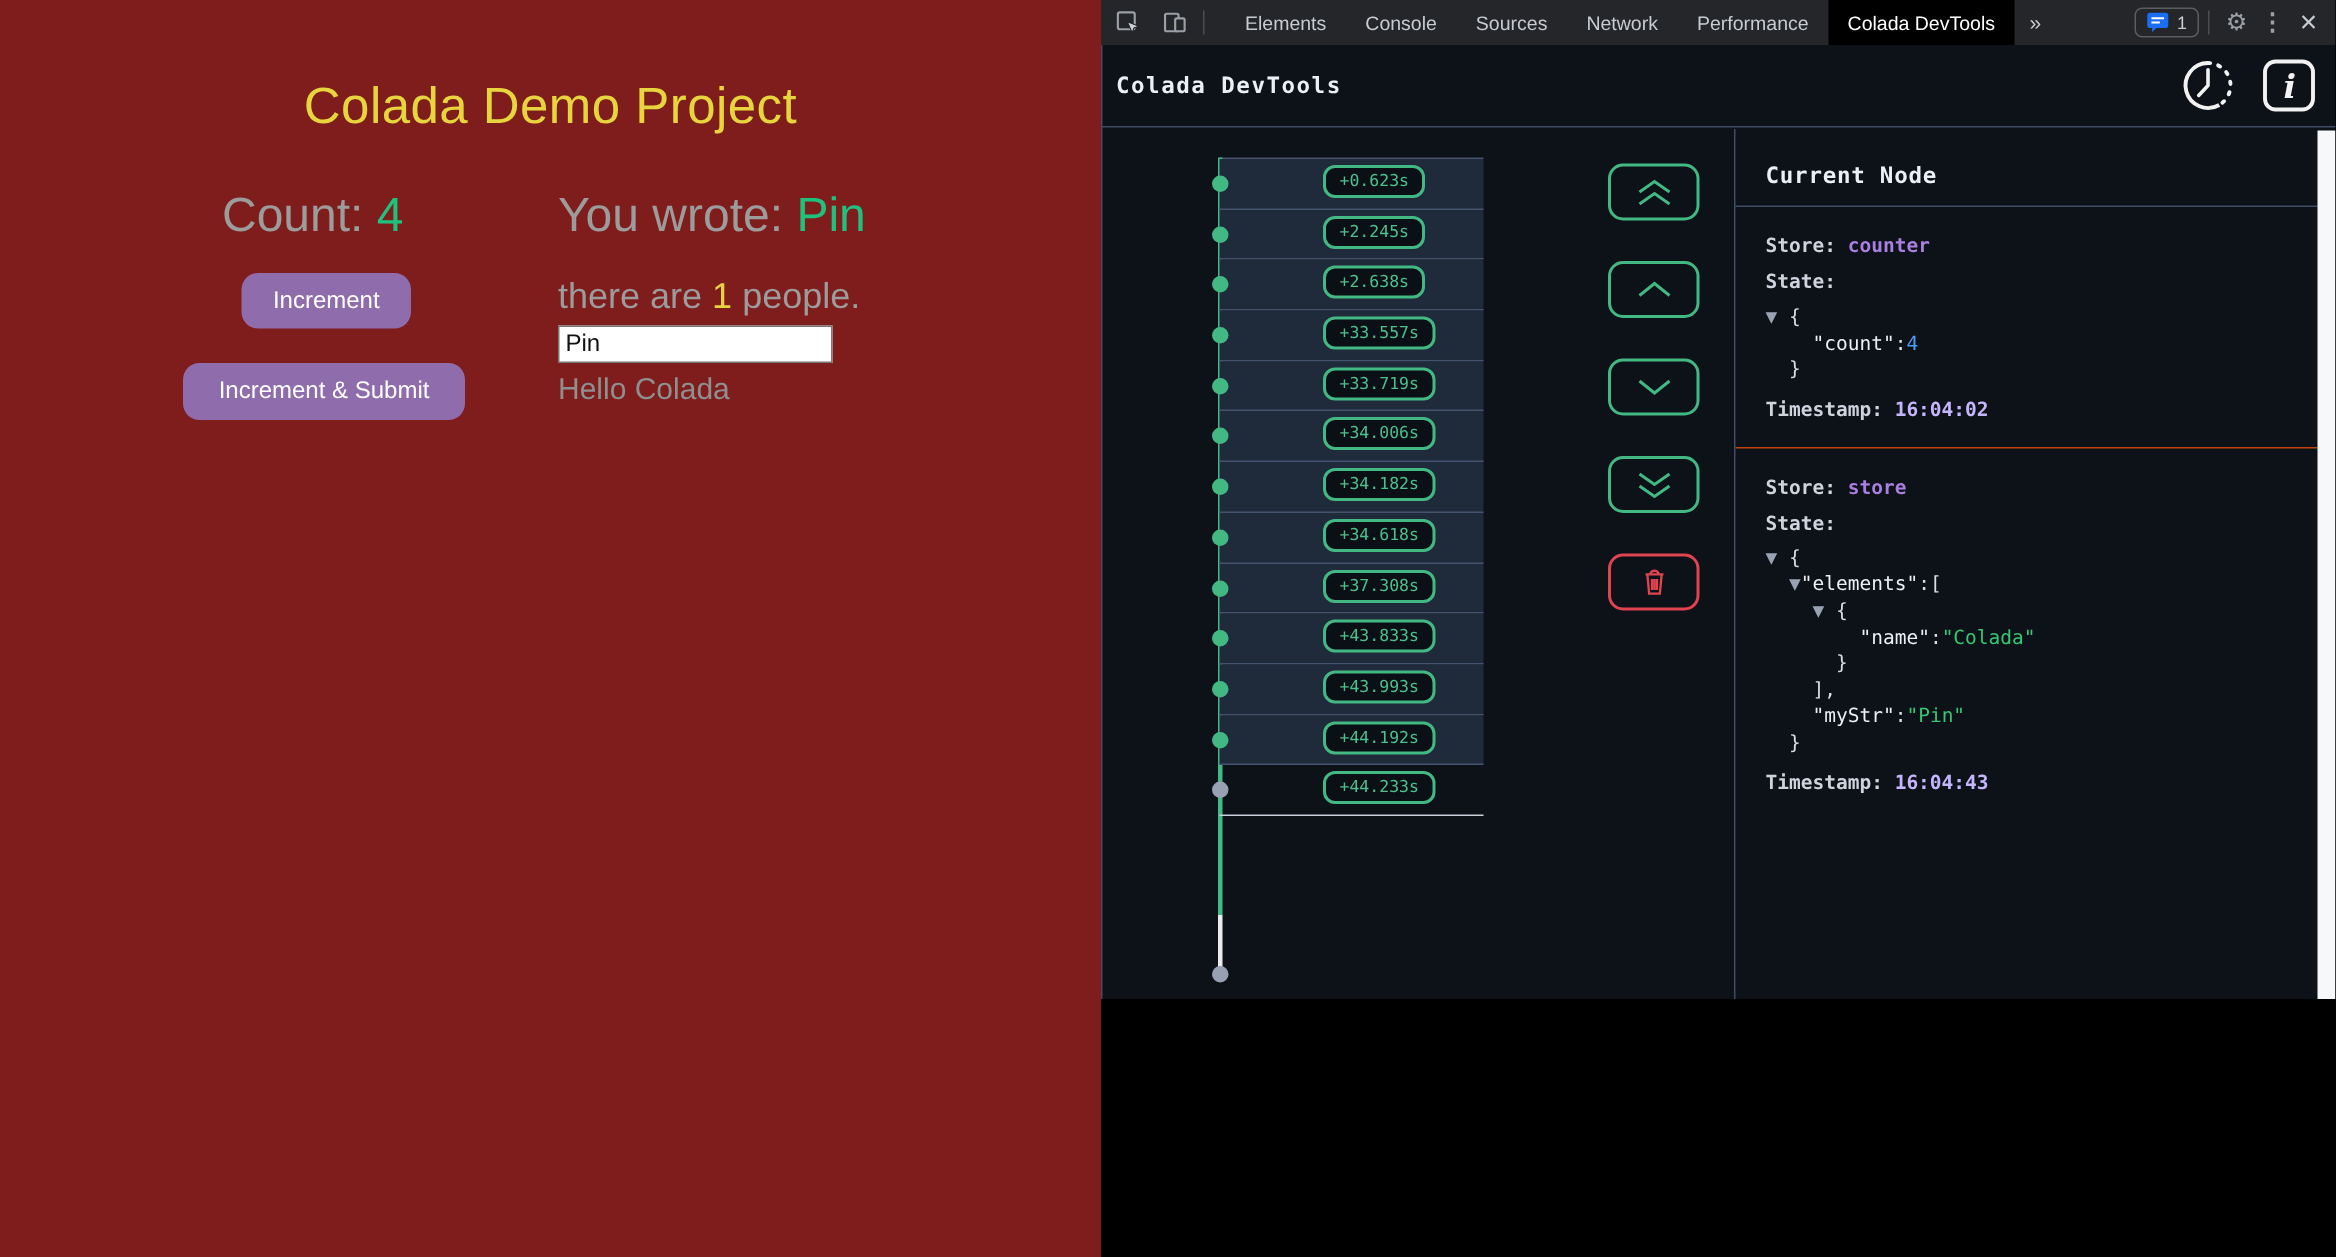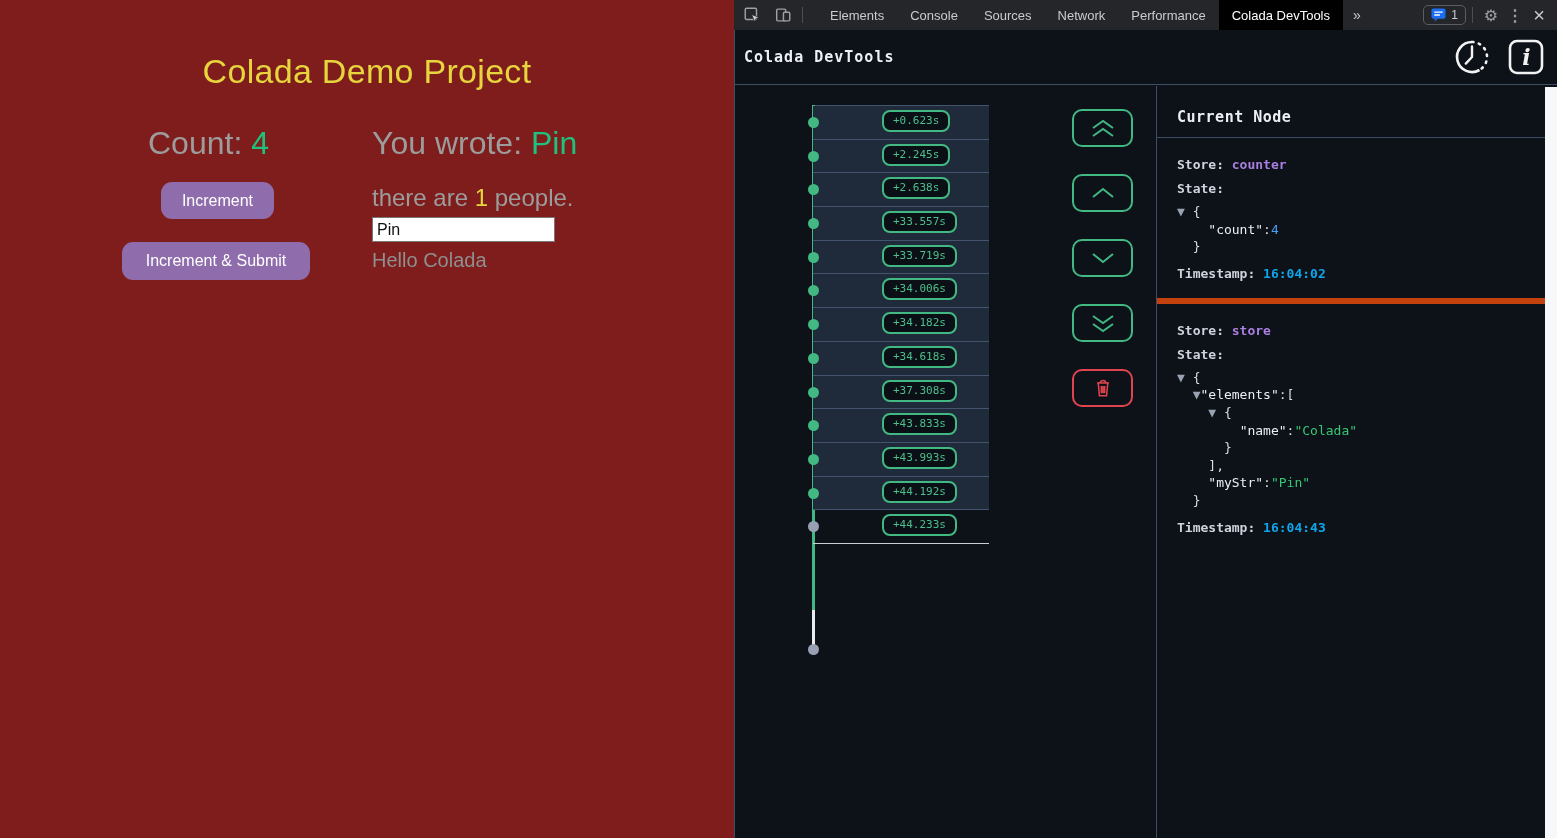--- a/index.html
+++ b/index.html
@@ -19,21 +19,21 @@
   .increment-btn { position:absolute; left:161px; top:182px; width:113px; height:37px; font-size:16px; }
   .submit-btn { position:absolute; left:122px; top:242px; width:188px; height:38px; font-size:16px; }
   .people-line { position:absolute; left:372px; top:184px; font-size:24px; color:#9c9c9c; }
   .yellow-val { color:#e7d53e; }
   .name-input { position:absolute; left:372px; top:217px; width:183px; height:25px;
                 border:1px solid #777; background:#fff; color:#111; font-size:16px;
                 padding:0 4px; font-family:"Liberation Sans",sans-serif; }
   .hello-line { position:absolute; left:372px; top:249px; font-size:20px; color:#8f8f8f; }
 
   
-  .devtools { position:absolute; left:734px; top:0; width:823px; height:838px; background:#0d1118; }
+  .devtools { position:absolute; left:734px; top:0; width:823px; height:666px; background:#0d1118; }
   .dt-left-border { position:absolute; left:0; top:30px; bottom:0; width:1px; background:#3e4c66; }
 
   
   .tabbar { position:absolute; left:0; top:0; width:823px; height:30px; background:#242629;
             display:flex; align-items:center; }
   .tb-icon { width:26px; height:26px; display:flex; align-items:center; justify-content:center;
              margin-left:5px; cursor:pointer; flex:0 0 auto; }
   .tb-sep { width:1px; height:16px; background:#4a4d52; margin:0 6px; flex:0 0 auto; }
   .tabs { display:flex; height:30px; align-items:center; flex:0 0 auto; margin-left:8px; }
   .tab { height:30px; display:flex; align-items:center; padding:0 13px; font-size:13px;
@@ -80,33 +80,33 @@
   .nav-col { position:absolute; left:338px; top:23px; display:flex; flex-direction:column; gap:27px; }
   .nav-btn { width:61px; height:38px; border:2px solid #42b883; border-radius:10px; background:transparent;
              display:flex; align-items:center; justify-content:center; cursor:pointer; }
   .nav-btn.danger { border-color:#e0444e; }
 
   
   .inspector { flex:1; font-family:"DejaVu Sans Mono",monospace; font-size:13px; color:#e6eaf0; }
   .insp-title { padding:22px 0 11px 20px; font-size:15px; font-weight:bold; color:#eceff3;
                 border-bottom:1px solid #3e4c66; letter-spacing:.5px; }
   .store-section { padding:19px 0 17px 20px; }
-  .store-section.bordered { border-bottom:6px solid #c2410c; }
+  .store-section.bordered { border-bottom:1px solid #c2410c; }
   .kv-line { margin-bottom:9px; font-weight:bold; color:#ced4dd; }
   .kv-line .store-name { color:#a97fe0; font-weight:bold; }
   .state-label { font-weight:bold; color:#ced4dd; }
   .json-tree { margin-top:7px; }
   .json-line { white-space:pre; line-height:17.6px; }
   .tok-tri { color:#98a2b3; }
   .tok-punct { color:#d9dde4; }
   .tok-key { color:#eceff3; }
   .tok-num { color:#4a9df8; }
   .tok-str { color:#35c873; }
   .ts-line { margin-top:10px; font-weight:bold; color:#ced4dd; }
-  .ts-line .ts-val { color:#0ea5e9; }
+  .ts-line .ts-val { color:#c4b5fd; }
 
   .dt-scrollbar { position:absolute; right:0; top:87px; width:12px; bottom:0; background:#f7f8f9; }
 </style>
 </head>
 <body>
 
 <div class="stage">
 
   <div class="app">
     <div class="app-title">Colada Demo Project</div>

